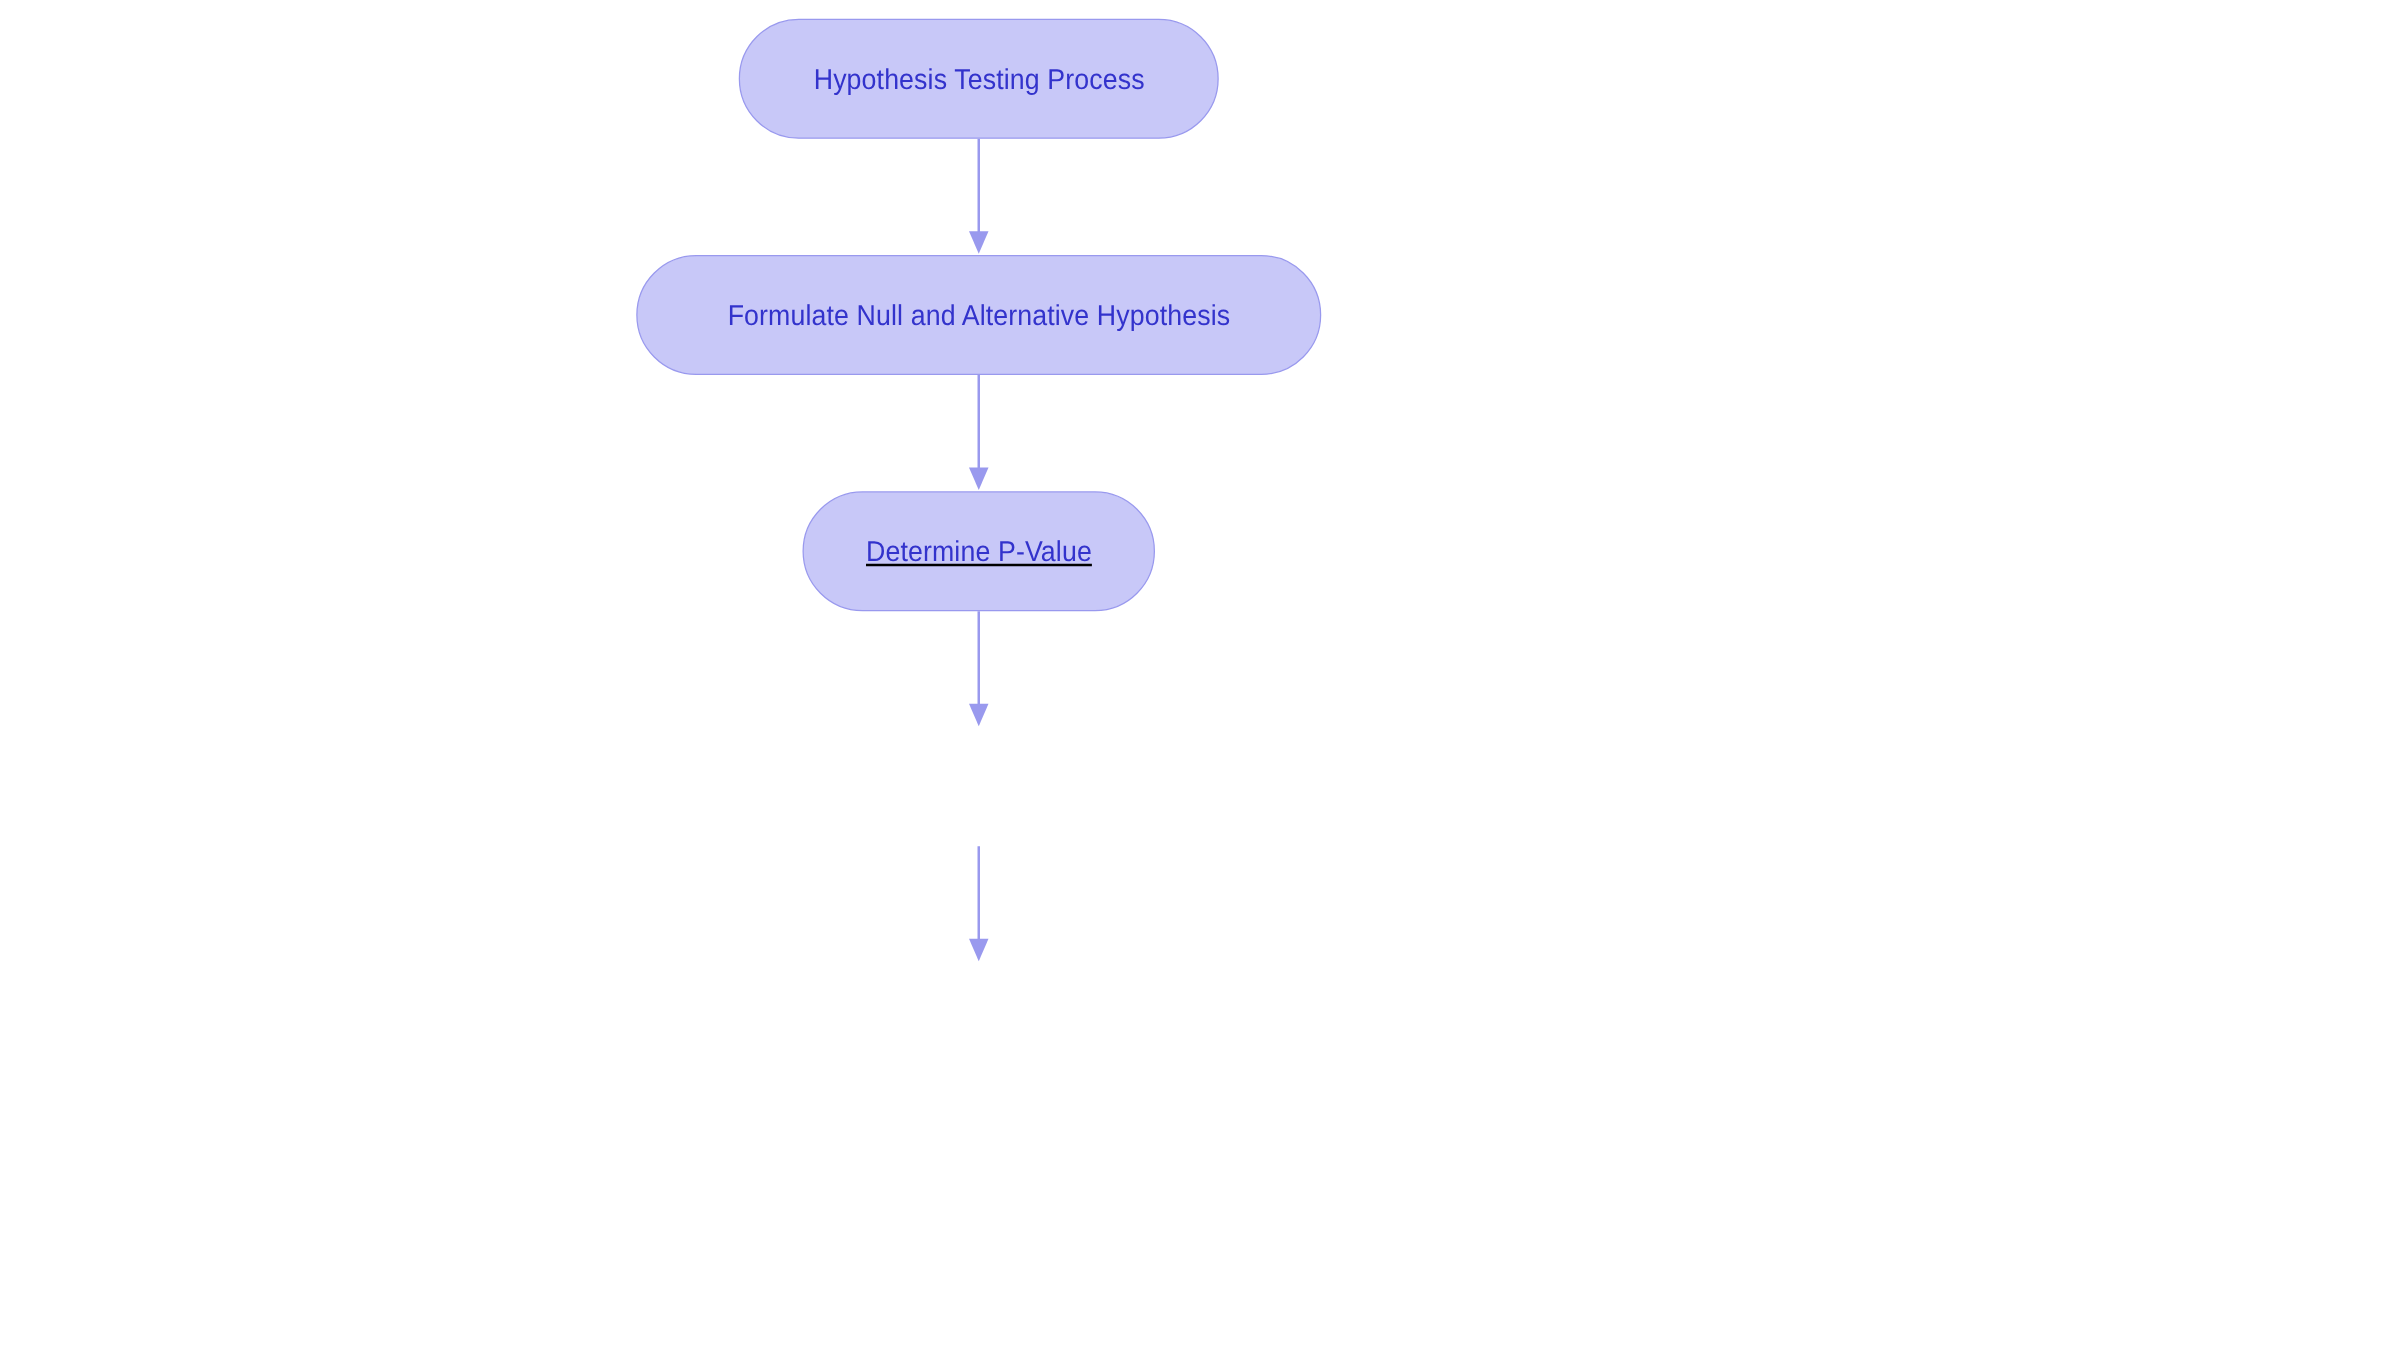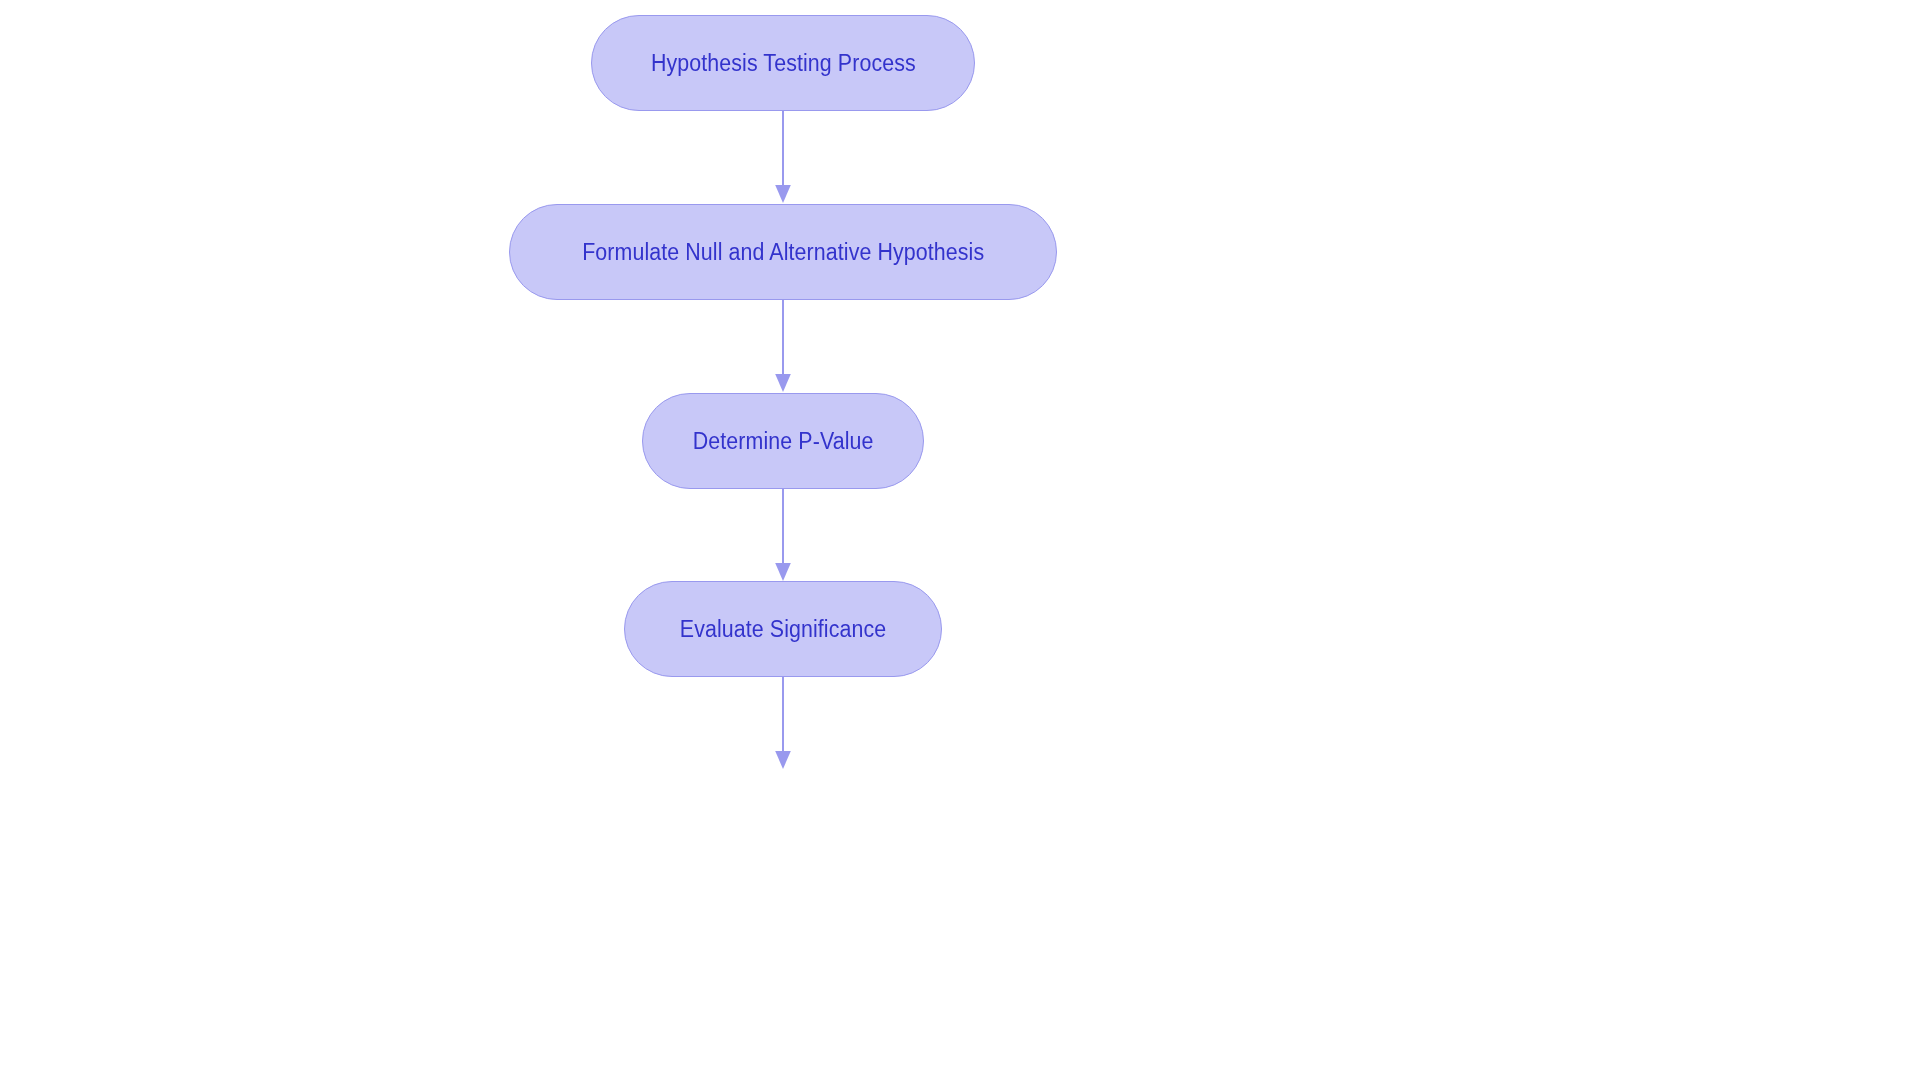--- a/index.html
+++ b/index.html
@@ -45,21 +45,21 @@
     color: #3333cc;
     white-space: nowrap;
     line-height: 1;
     transform: scaleX(0.93);
     transform-origin: center;
   }
 
   
   .node-1 { left: 783px; top: 15px;  width: 384px; }
   .node-2 { left: 783px; top: 204px; width: 548px; }
-  .node-3 { left: 783px; top: 393px; width: 282px; }
+  .node-3 { left: 783px; top: 393px; width: 282px; text-decoration: underline; }
   .node-4 { left: 783px; top: 581px; width: 318px; }
   .node-5 { left: 783px; top: 770px; width: 315px; }
 
   
   .edge {
     position: absolute;
     left: 783px;
     transform: translateX(-50%);
     overflow: visible;
   }
@@ -110,18 +110,15 @@
   </div>
 
   <div class="node node-2">
     <span class="node-label">Formulate Null and Alternative Hypothesis</span>
   </div>
 
   <div class="node node-3">
     <span class="node-label">Determine P-Value</span>
   </div>
 
-  <div class="node node-4">
-    <span class="node-label">Evaluate Significance</span>
-  </div>
 
 
 </div>
 
 </body></html>

